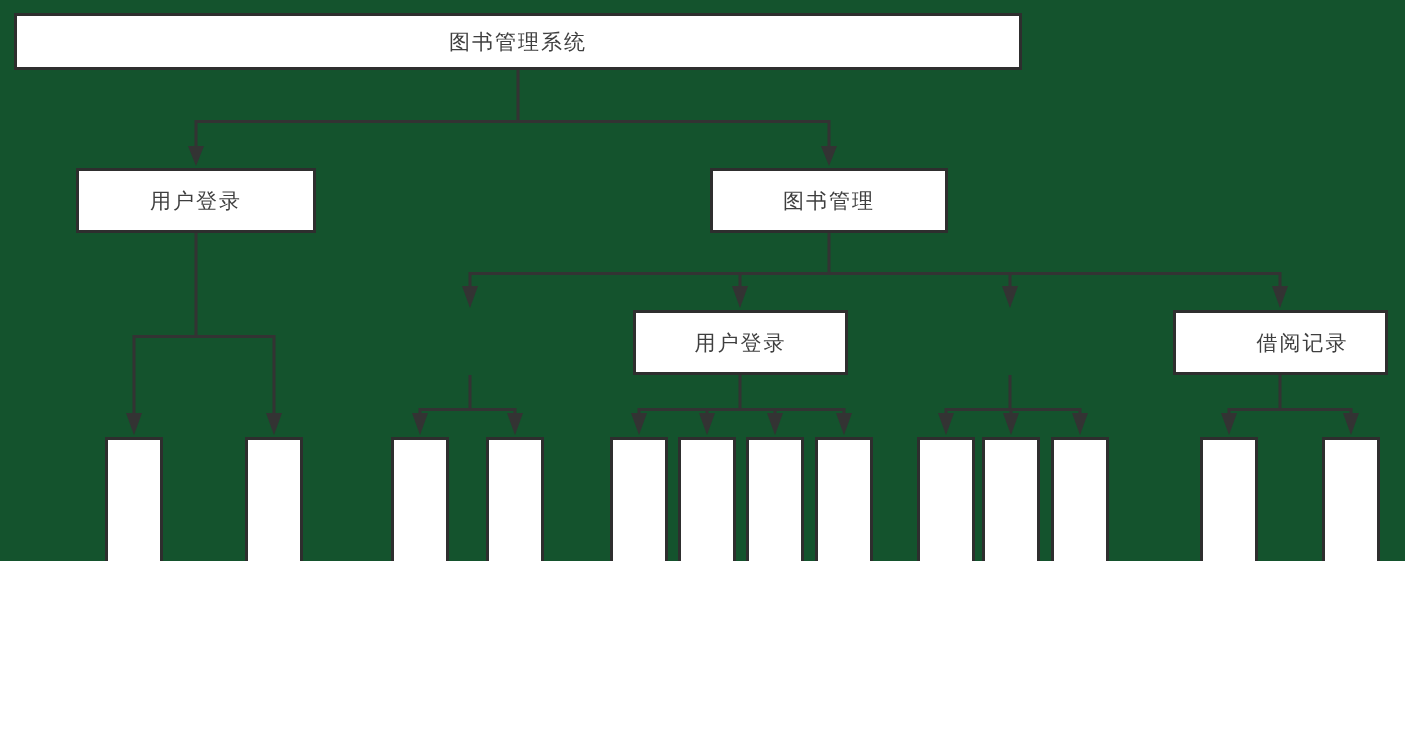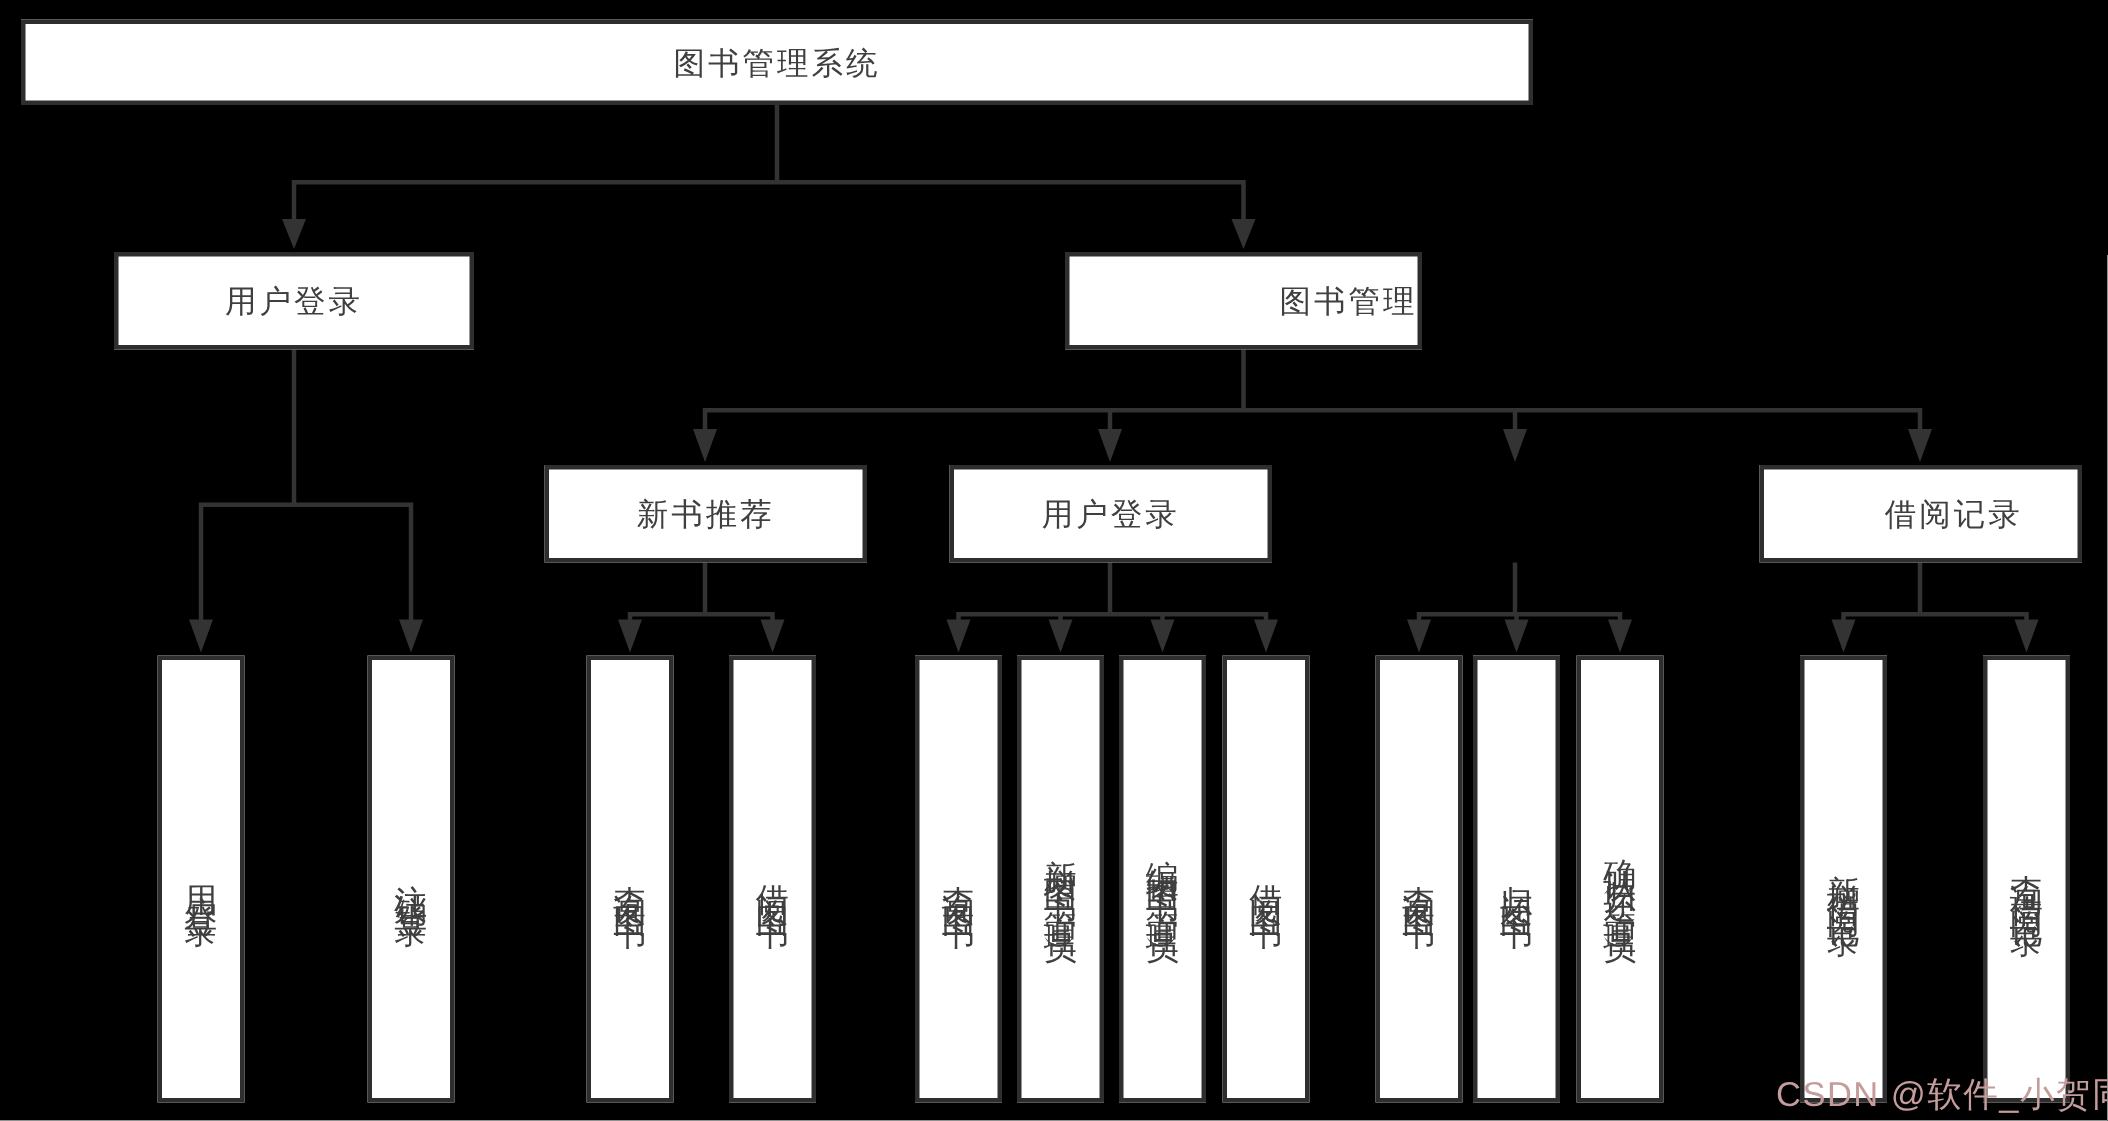--- a/index.html
+++ b/index.html
@@ -4,22 +4,22 @@
 <style>
   html, body {
     margin: 0;
     padding: 0;
     background: #ffffff;
     font-family: "Liberation Sans", sans-serif;
   }
   #stage {
     position: relative;
     width: 1405px;
-    height: 747px;
-    background: #000000;
+    height: 561px;
+    background: #14532d;
     overflow: hidden;
   }
   #connectors {
     position: absolute;
     left: 0; top: 0;
     width: 1405px;
     height: 747px;
   }
   .box {
     position: absolute;
@@ -41,21 +41,21 @@
     text-orientation: mixed;
     font-size: 22px;
     line-height: 1.25;
     letter-spacing: 7px;
     font-weight: 500;
     white-space: nowrap;
   }
   
   #node-root              { left: 14px;   top: 13px;  width: 1008px; height: 57px; }
   #node-user-login-group  { left: 76px;   top: 168px; width: 240px;  height: 65px; }
-  #node-book-management   { left: 710px;  top: 168px; width: 238px;  height: 65px; justify-content: flex-end; }
+  #node-book-management   { left: 710px;  top: 168px; width: 238px;  height: 65px; }
   #node-new-book-recommend{ left: 363px;  top: 310px; width: 215px;  height: 65px; }
   #node-book-borrow       { left: 633px;  top: 310px; width: 215px;  height: 65px; }
   #node-current-borrow    { left: 903px;  top: 310px; width: 215px;  height: 65px; }
   #node-borrow-record     { left: 1173px; top: 310px; width: 215px;  height: 65px; padding-left: 44px; }
   .leaf { top: 437px; width: 58px; height: 298px; }
   #leaf-user-login        { left: 105px;  }
   #leaf-logout            { left: 245px;  }
   #leaf-nbr-query-book    { left: 391px;  }
   #leaf-nbr-borrow-book   { left: 486px;  }
   #leaf-bb-query-book     { left: 610px;  }
@@ -130,23 +130,20 @@
     <span>图书管理系统</span>
   </div>
 
   <div class="box hbox" id="node-user-login-group">
     <span>用户登录</span>
   </div>
   <div class="box hbox" id="node-book-management">
     <span>图书管理</span>
   </div>
 
-  <div class="box hbox" id="node-new-book-recommend">
-    <span>新书推荐</span>
-  </div>
   <div class="box hbox" id="node-book-borrow">
     <span>用户登录</span>
   </div>
   <div class="box hbox" id="node-borrow-record">
     <span>借阅记录</span>
   </div>
 
   <div class="box vbox leaf" id="leaf-user-login">
     <span>用户登录</span>
   </div>

